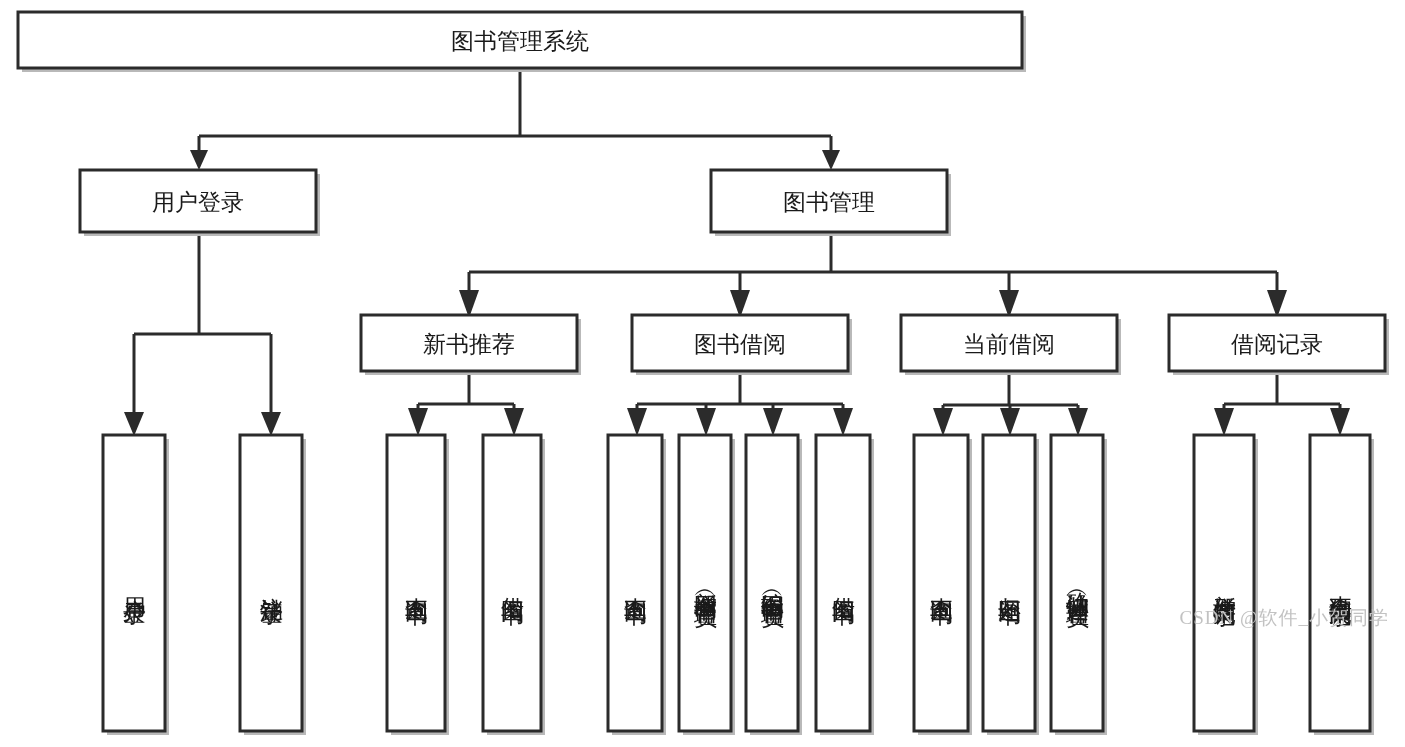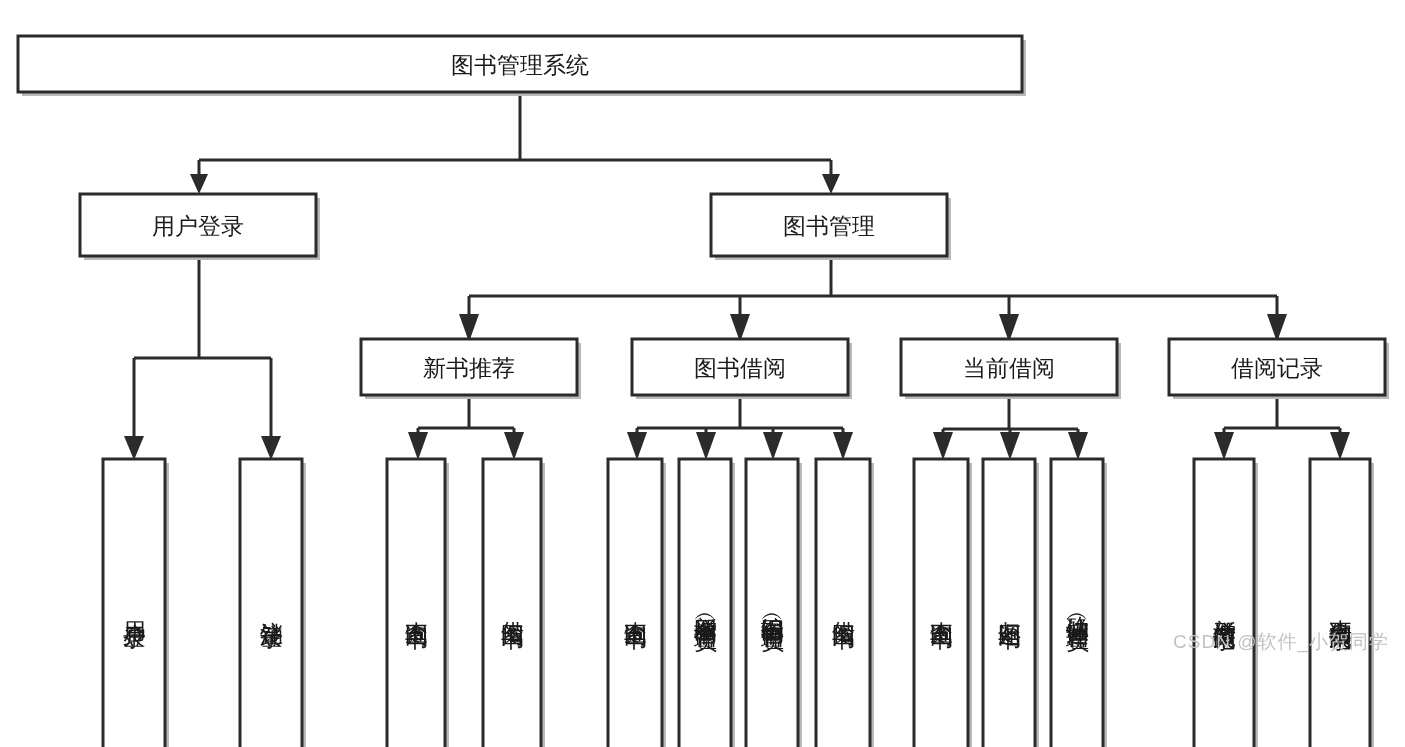--- a/index.html
+++ b/index.html
@@ -11,21 +11,20 @@
     width: 1405px;
     height: 747px;
     font-family: "DejaVu Sans", "Liberation Sans", sans-serif;
     overflow: hidden;
   }
   #diagram-root {
     position: relative;
     width: 1405px;
     height: 637px;
     background: #ffffff;
-    margin-top: 24px;
   }
   svg#flow-svg {
     position: absolute;
     left: 0;
     top: 0;
     width: 1405px;
     height: 747px;
     display: block;
   }
   .node-rect {
@@ -67,21 +66,21 @@
     align-items: center;
     justify-content: center;
     white-space: nowrap;
     pointer-events: none;
   }
   .watermark {
     position: absolute;
     right: 16px;
     bottom: 6px;
     color: #c2c2c2;
-    font-family: Liberation Sans, sans-serif;
+    font-family: Liberation Serif, serif;
     font-size: 19px;
     letter-spacing: 1px;
     white-space: nowrap;
   }
 </style>
 </head>
 <body>
 
 <div id="diagram-root">
 

